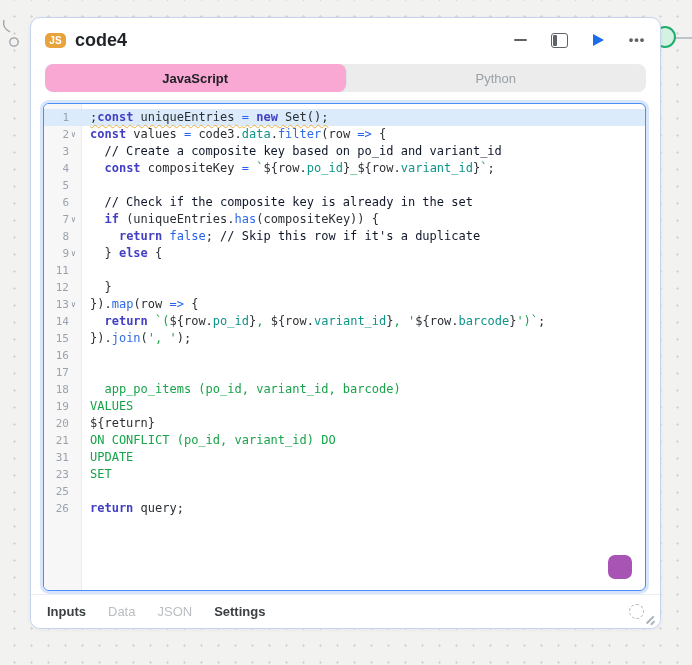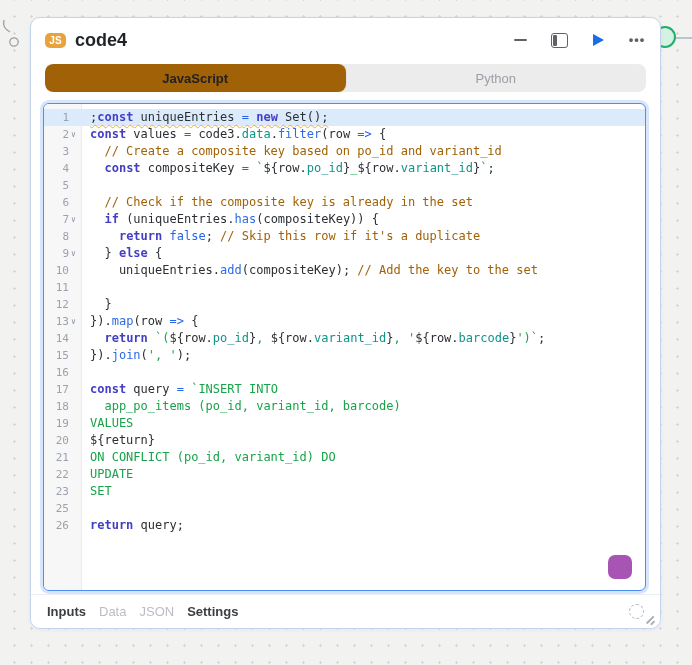--- a/index.html
+++ b/index.html
@@ -29,21 +29,21 @@
   .panel-box::before{content:"";position:absolute;left:1px;top:1px;bottom:1px;width:4px;
     background:#5f6368;border-radius:1px;}
   .play-tri{width:0;height:0;border-left:11px solid #1a6ce8;border-top:6.5px solid transparent;
     border-bottom:6.5px solid transparent;}
   .dots{color:#5f6368;font-size:13px;font-weight:bold;letter-spacing:1px;line-height:6px;}
   
   .lang-tabs{margin:2px 14px 0 14px;height:28px;background:#ececec;border-radius:8px;
     display:flex;overflow:hidden;}
   .lang-tab{flex:1;display:flex;align-items:center;justify-content:center;
     font-size:13px;color:#9aa0a6;cursor:pointer;border-radius:8px;}
-  .lang-tab.active{background:#a16207;color:#202124;font-weight:bold;
+  .lang-tab.active{background:#f9a8d4;color:#202124;font-weight:bold;
     box-shadow:0 0 0 1px #e3e3e3;}
   
   .editor{position:relative;margin:11px 14px 0 12px;height:486px;
     border:1px solid #4c8df6;border-radius:6px;background:#ffffff;
     box-shadow:0 0 0 3px rgba(76,141,246,0.22);overflow:hidden;}
   .gutter-bg{position:absolute;left:0;top:0;bottom:0;width:37px;background:#f7f7f8;
     border-right:1px solid #ececec;}
   .lines{position:relative;padding-top:5px;}
   .row{display:flex;height:17px;line-height:17px;}
   .row.active{background:#dcebfb;}
@@ -52,30 +52,30 @@
     font-family:"DejaVu Sans Mono",monospace;font-size:11px;color:#9aa3ad;}
   .gut .num{text-align:right;}
   .gut .fold{width:9px;font-size:8px;color:#8a93a0;text-align:center;cursor:pointer;}
   .codeln{white-space:pre;padding-left:9px;font-family:"DejaVu Sans Mono",monospace;
     font-size:12px;color:#2b2f33;cursor:text;}
   .codeln .k{color:#433fc4;font-weight:bold;}
   .codeln .o{color:#2563eb;}
   .codeln .f{color:#2e6be6;}
   .codeln .t{color:#0e9488;}
   .codeln .s{color:#18a34a;}
-  .codeln .c{color:#a16207;}
+  .codeln .c{color:#0f172a;}
   .codeln .a{color:#2563eb;}
   .warnline{text-decoration:underline;text-decoration-style:wavy;
     text-decoration-color:#efae3c;text-decoration-thickness:1px;text-underline-offset:3px;}
   .drag-handle{position:absolute;right:13px;bottom:11px;width:24px;height:24px;
     border-radius:7px;background:#a854b4;cursor:pointer;}
   
   .bottom-bar{position:absolute;left:0;right:0;bottom:0;height:33px;
     border-top:1px solid #eceef0;display:flex;align-items:center;
-    padding:0 16px;gap:13px;border-radius:0 0 10px 10px;background:#fff;}
+    padding:0 16px;gap:22px;border-radius:0 0 10px 10px;background:#fff;}
   .btab{font-size:13px;cursor:pointer;}
   .btab.dark{color:#3c4043;font-weight:bold;}
   .btab.dim{color:#babdc2;}
   .spinner{margin-left:auto;width:13px;height:13px;border:1.5px dashed #b4bac0;
     border-radius:50%;}
   .resize{position:absolute;right:4px;bottom:3px;width:12px;height:12px;}
   .resize::before,.resize::after{content:"";position:absolute;background:#aab0b6;height:1.5px;
     transform:rotate(-45deg);}
   .resize::before{width:10px;left:1px;top:6px;}
   .resize::after{width:5px;left:6px;top:9px;}
@@ -186,27 +186,20 @@
         </div>
         <div class="row">
           <div class="gut">
             <span class="num">9</span>
             <span class="fold">∨</span>
           </div>
           <div class="codeln"><span><span>  } </span><span class="k">else</span><span> {</span></span></div>
         </div>
         <div class="row">
           <div class="gut">
-            <span class="num">10</span>
-            <span class="fold"></span>
-          </div>
-          <div class="codeln"><span><span>    uniqueEntries.</span><span class="f">add</span><span>(compositeKey); </span><span class="c">// Add the key to the set</span></span></div>
-        </div>
-        <div class="row">
-          <div class="gut">
             <span class="num">11</span>
             <span class="fold"></span>
           </div>
         </div>
         <div class="row">
           <div class="gut">
             <span class="num">12</span>
             <span class="fold"></span>
           </div>
           <div class="codeln"><span><span>  }</span></span></div>
@@ -237,21 +230,20 @@
             <span class="num">16</span>
             <span class="fold"></span>
           </div>
           <div class="codeln"><span></span></div>
         </div>
         <div class="row">
           <div class="gut">
             <span class="num">17</span>
             <span class="fold"></span>
           </div>
-          <div class="codeln"><span><span class="k">const</span><span> query </span><span class="o">=</span><span> </span><span class="s">`INSERT INTO</span></span></div>
         </div>
         <div class="row">
           <div class="gut">
             <span class="num">18</span>
             <span class="fold"></span>
           </div>
           <div class="codeln"><span><span class="s">  app_po_items (po_id, variant_id, barcode)</span></span></div>
         </div>
         <div class="row">
           <div class="gut">
@@ -269,21 +261,21 @@
         </div>
         <div class="row">
           <div class="gut">
             <span class="num">21</span>
             <span class="fold"></span>
           </div>
           <div class="codeln"><span><span class="s">ON CONFLICT (po_id, variant_id) DO</span></span></div>
         </div>
         <div class="row">
           <div class="gut">
-            <span class="num">22</span>
+            <span class="num">31</span>
             <span class="fold"></span>
           </div>
           <div class="codeln"><span><span class="s">UPDATE</span></span></div>
         </div>
         <div class="row">
           <div class="gut">
             <span class="num">23</span>
             <span class="fold"></span>
           </div>
           <div class="codeln"><span><span class="s">SET</span></span></div>

